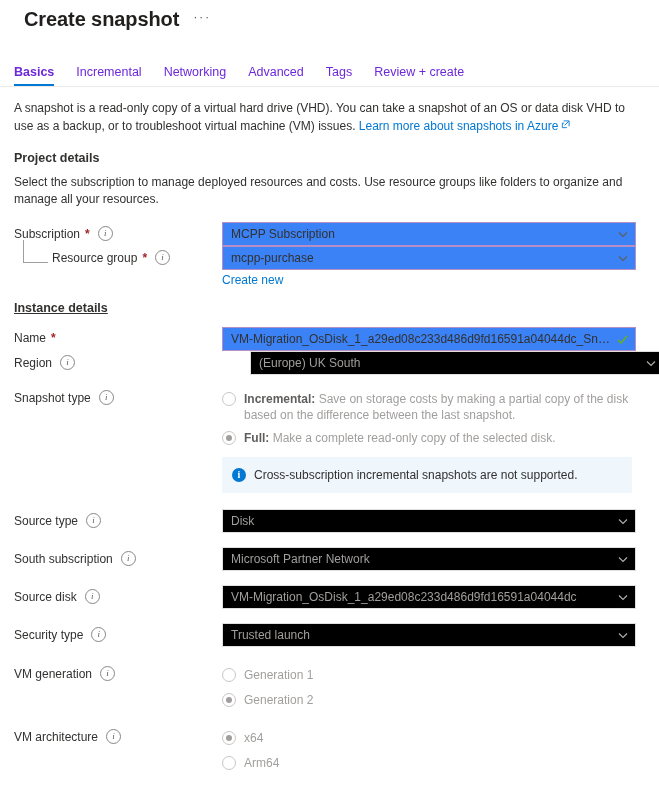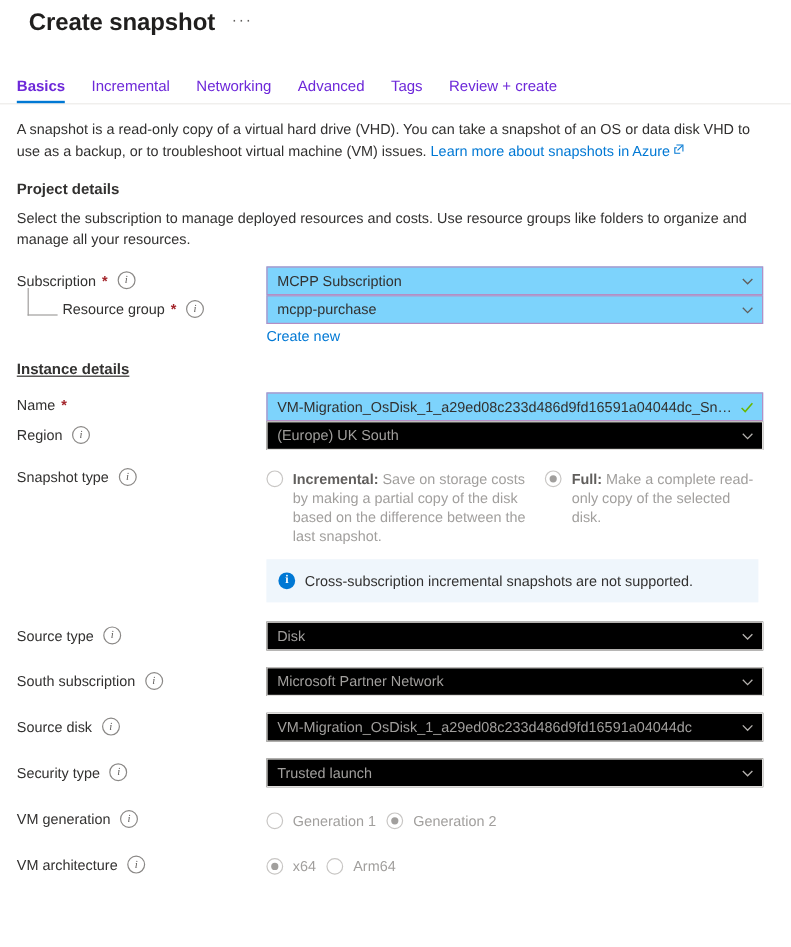--- a/index.html
+++ b/index.html
@@ -159,21 +159,21 @@
   }
 
   
   .control {
     height: 24px;
     box-sizing: border-box;
     display: flex;
     align-items: center;
     padding: 0 6px 0 8px;
     font-size: 12px;
-    background: #7dd3fc;
+    background: #3b82f6;
     border: 1px solid #b48ec4;
     color: #323130;
     position: relative;
     cursor: pointer;
     width: 414px;
   }
   .control.gray {
     background: #000000;
     border: 1px solid #e1dfdd;
     color: #a19f9d;
@@ -214,21 +214,21 @@
     top: -6px;
     width: 24px;
     height: 22px;
     border-left: 1px solid #a19f9d;
     border-bottom: 1px solid #a19f9d;
   }
 
   
   .radio-group {
     display: flex;
-    flex-direction: row;
+    flex-direction: column;
     gap: 7px;
     padding-top: 2px;
   }
   .radio-item {
     display: flex;
     align-items: flex-start;
     gap: 8px;
     font-size: 12px;
     line-height: 16px;
     cursor: pointer;
@@ -371,21 +371,21 @@
     <div class="field">
       <div class="control">
         <span class="value">VM-Migration_OsDisk_1_a29ed08c233d486d9fd16591a04044dc_Snapshot</span>
         <span class="check"><svg width="13" height="13" viewBox="0 0 13 13">
               <path d="M2 7L5 10L11 3" fill="none" stroke="currentColor" stroke-width="1.3"></path>
             </svg></span>
       </div>
     </div>
   </div>
 
-  <div class="row" style="margin-bottom:14px;">
+  <div class="row" style="margin-bottom:14px;gap:28px;">
     <div class="label">
       <span>Region</span>
       <span class="info-icon">i</span>
     </div>
     <div class="field">
       <div class="control gray">
         <span class="value">(Europe) UK South</span>
         <span class="chev"><svg width="12" height="12" viewBox="0 0 12 12">
               <path d="M2 4.5L6 8.5L10 4.5" fill="none" stroke="currentColor" stroke-width="1.1"></path>
             </svg></span>

